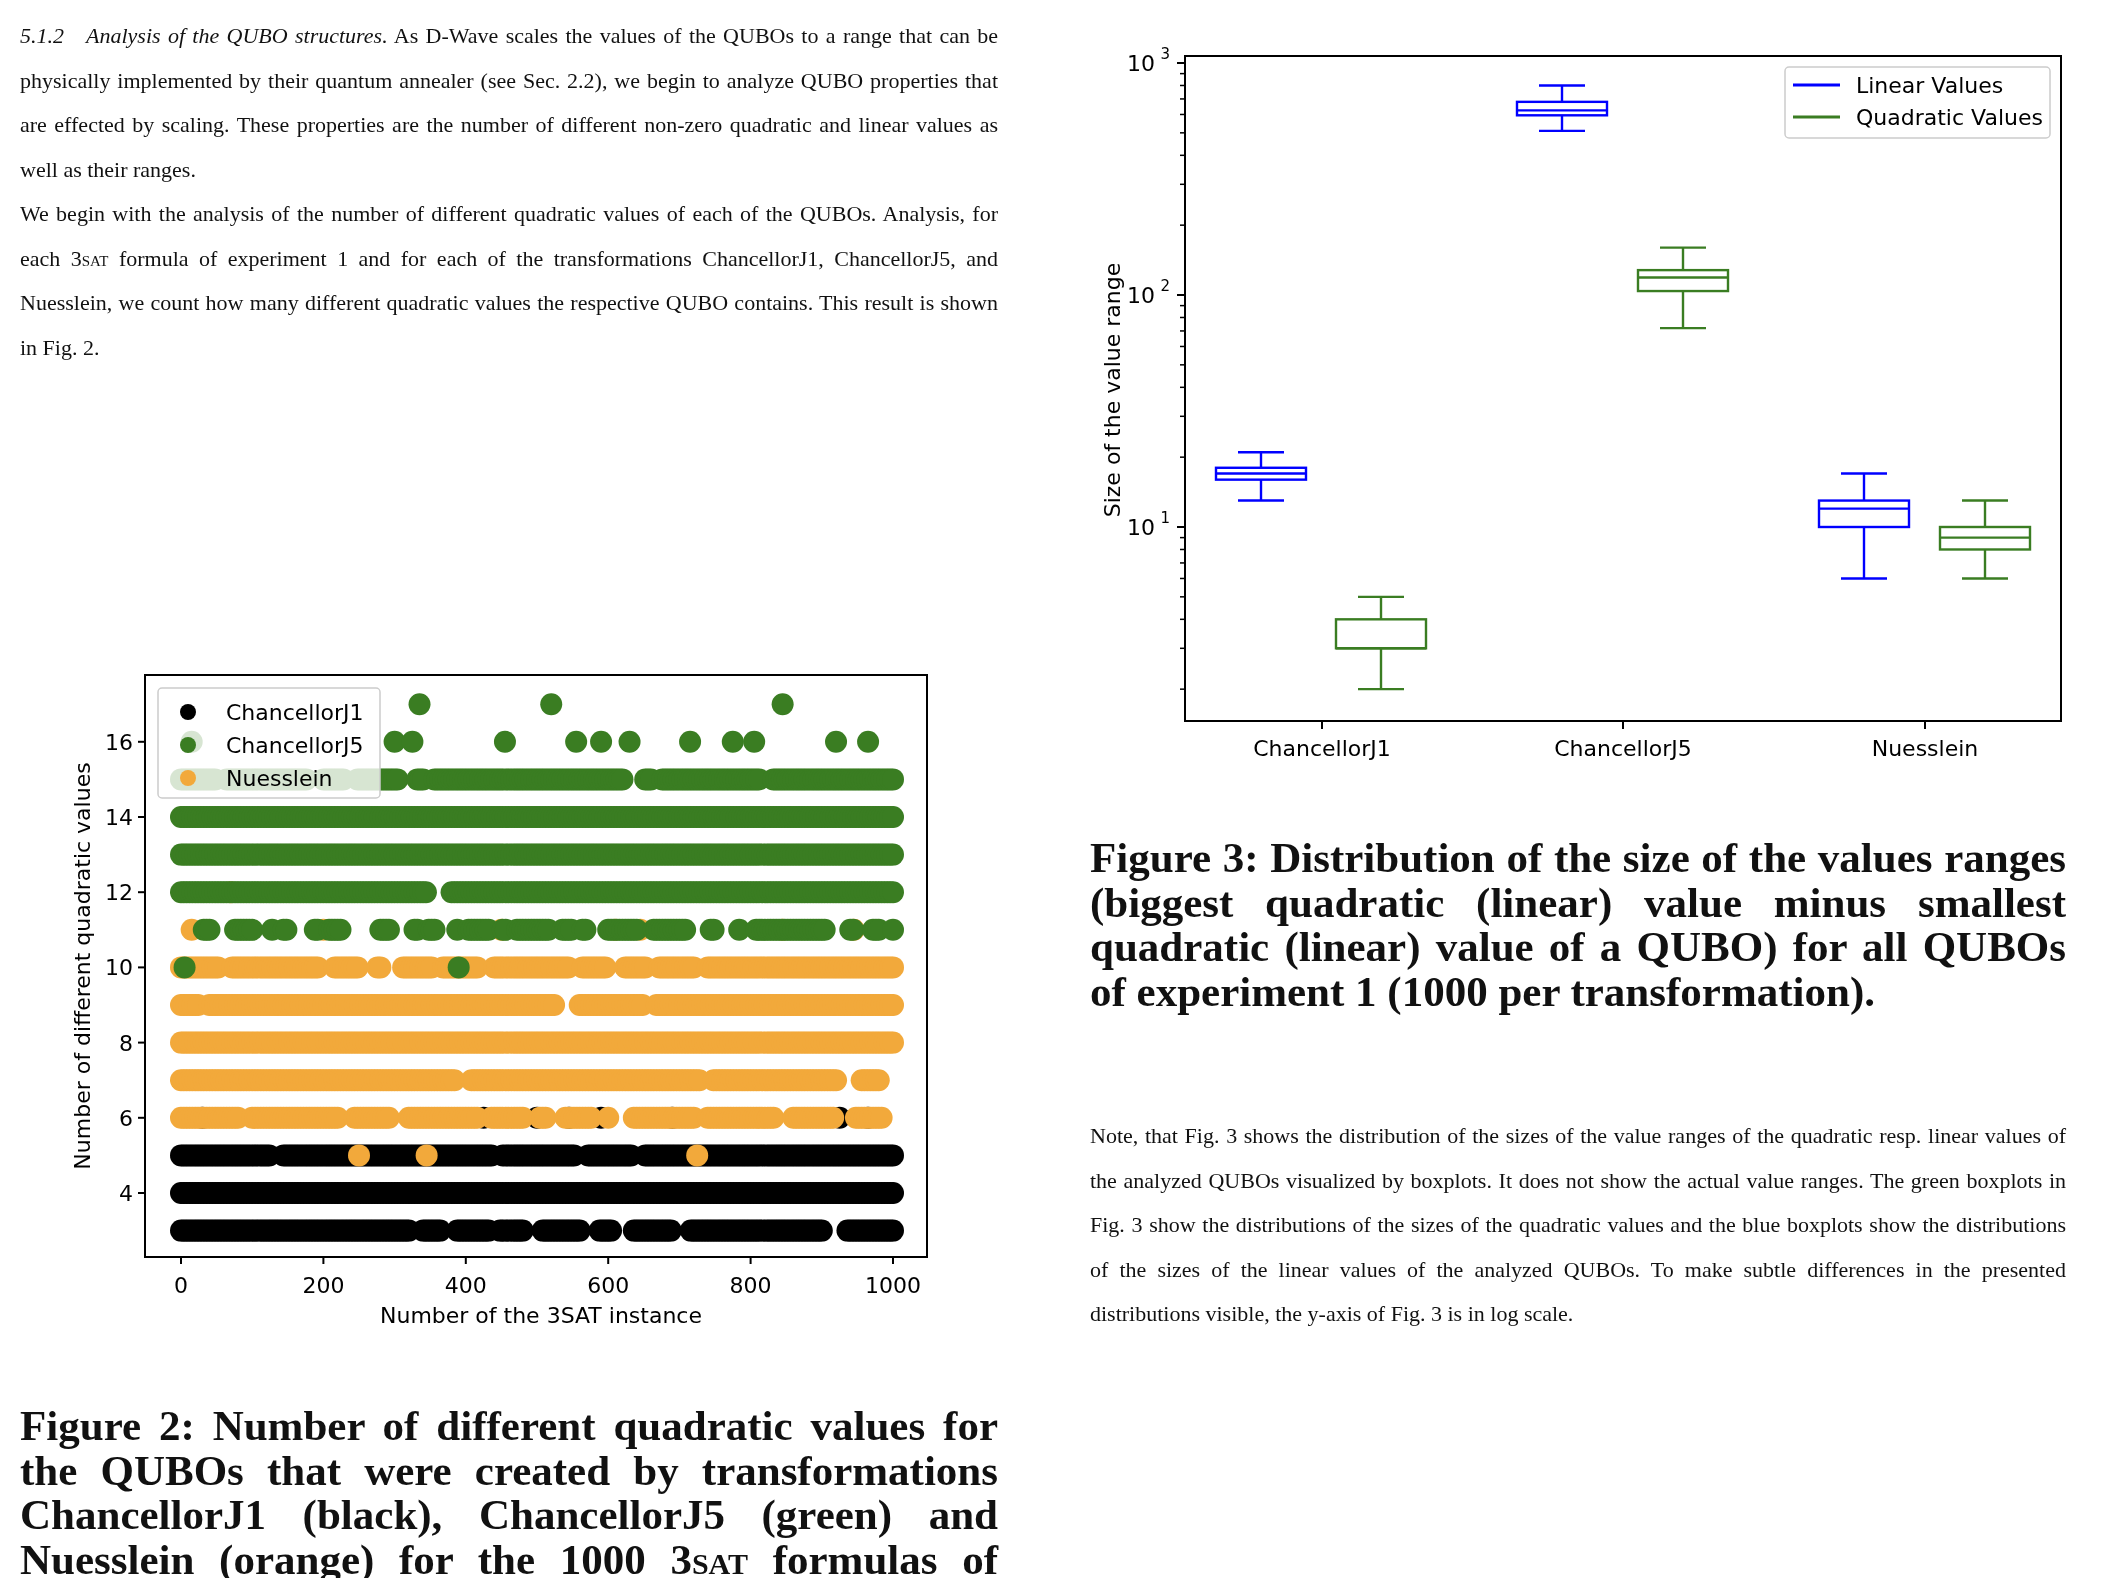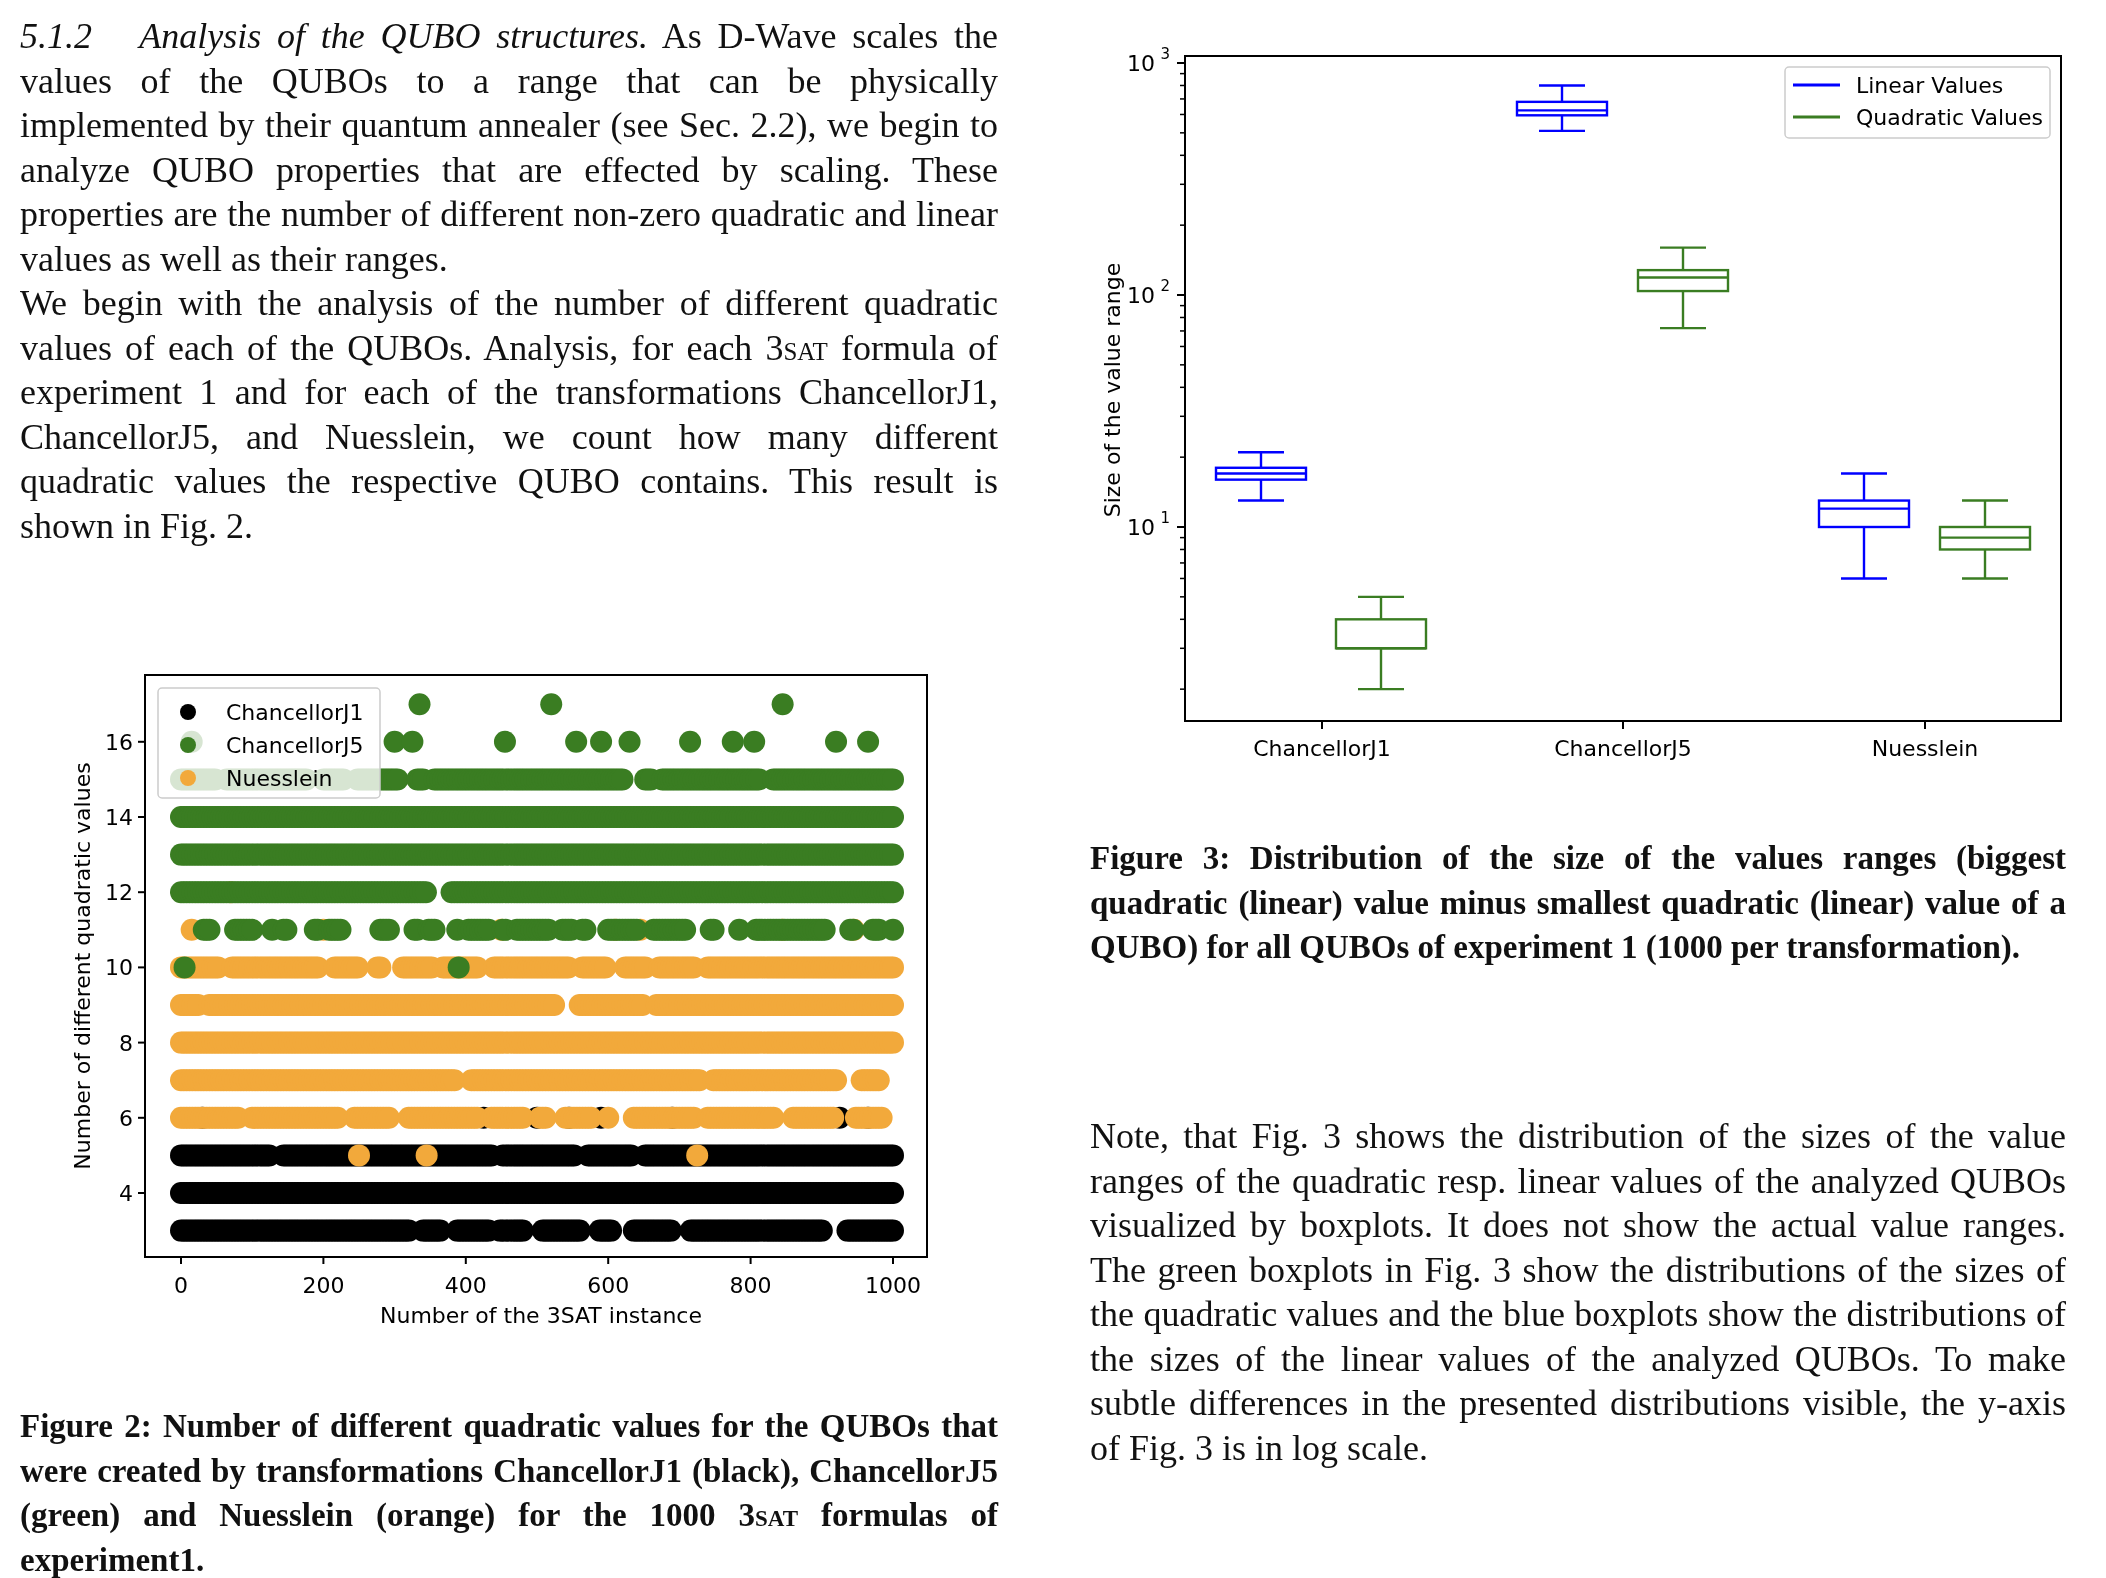--- a/index.html
+++ b/index.html
@@ -1,22 +1,22 @@
 <!DOCTYPE html>
 <html><head>
 <meta charset="utf-8">
 <style>
   html, body { margin:0; padding:0; background:#fff; }
   body { width:2106px; height:1578px; position:relative; overflow:hidden;
          font-family:"Liberation Serif","DejaVu Serif",serif; color:#111; }
-  .para { position:absolute; font-size:36px; line-height:44.5px; text-align:justify; }
+  .para { position:absolute; font-size:22px; line-height:44.5px; text-align:justify; }
   .para p { margin:0; }
   .sc { font-variant:small-caps; }
   .it { font-style:italic; }
-  .cap { position:absolute; font-size:33px; line-height:44.5px; font-weight:bold; text-align:justify; }
+  .cap { position:absolute; font-size:43px; line-height:44.5px; font-weight:bold; text-align:justify; }
   .chart-svg { position:absolute; left:0; top:0; }
   .ax text { font-family:"DejaVu Sans",sans-serif; }
 </style>
 </head>
 <body>
 
 <div class="para" style="left:20px; top:14px; width:978px;">
   <p><span class="it">5.1.2</span>&nbsp;&nbsp;&nbsp;<span class="it">Analysis of the QUBO structures.</span> <span>As D-Wave scales the values of the QUBOs to a range that can be physically implemented by their quantum annealer (see Sec. 2.2), we begin to analyze QUBO properties that are effected by scaling. These properties are the number of different non-zero quadratic and linear values as well as their ranges.</span></p>
   <p><span>We begin with the analysis of the number of different quadratic values of each of the QUBOs. Analysis, for each </span><span class="sc">3sat</span><span> formula of experiment 1 and for each of the transformations ChancellorJ1, ChancellorJ5, and Nuesslein, we count how many different quadratic values the respective QUBO contains. This result is shown in Fig. 2.</span></p>
 </div>

